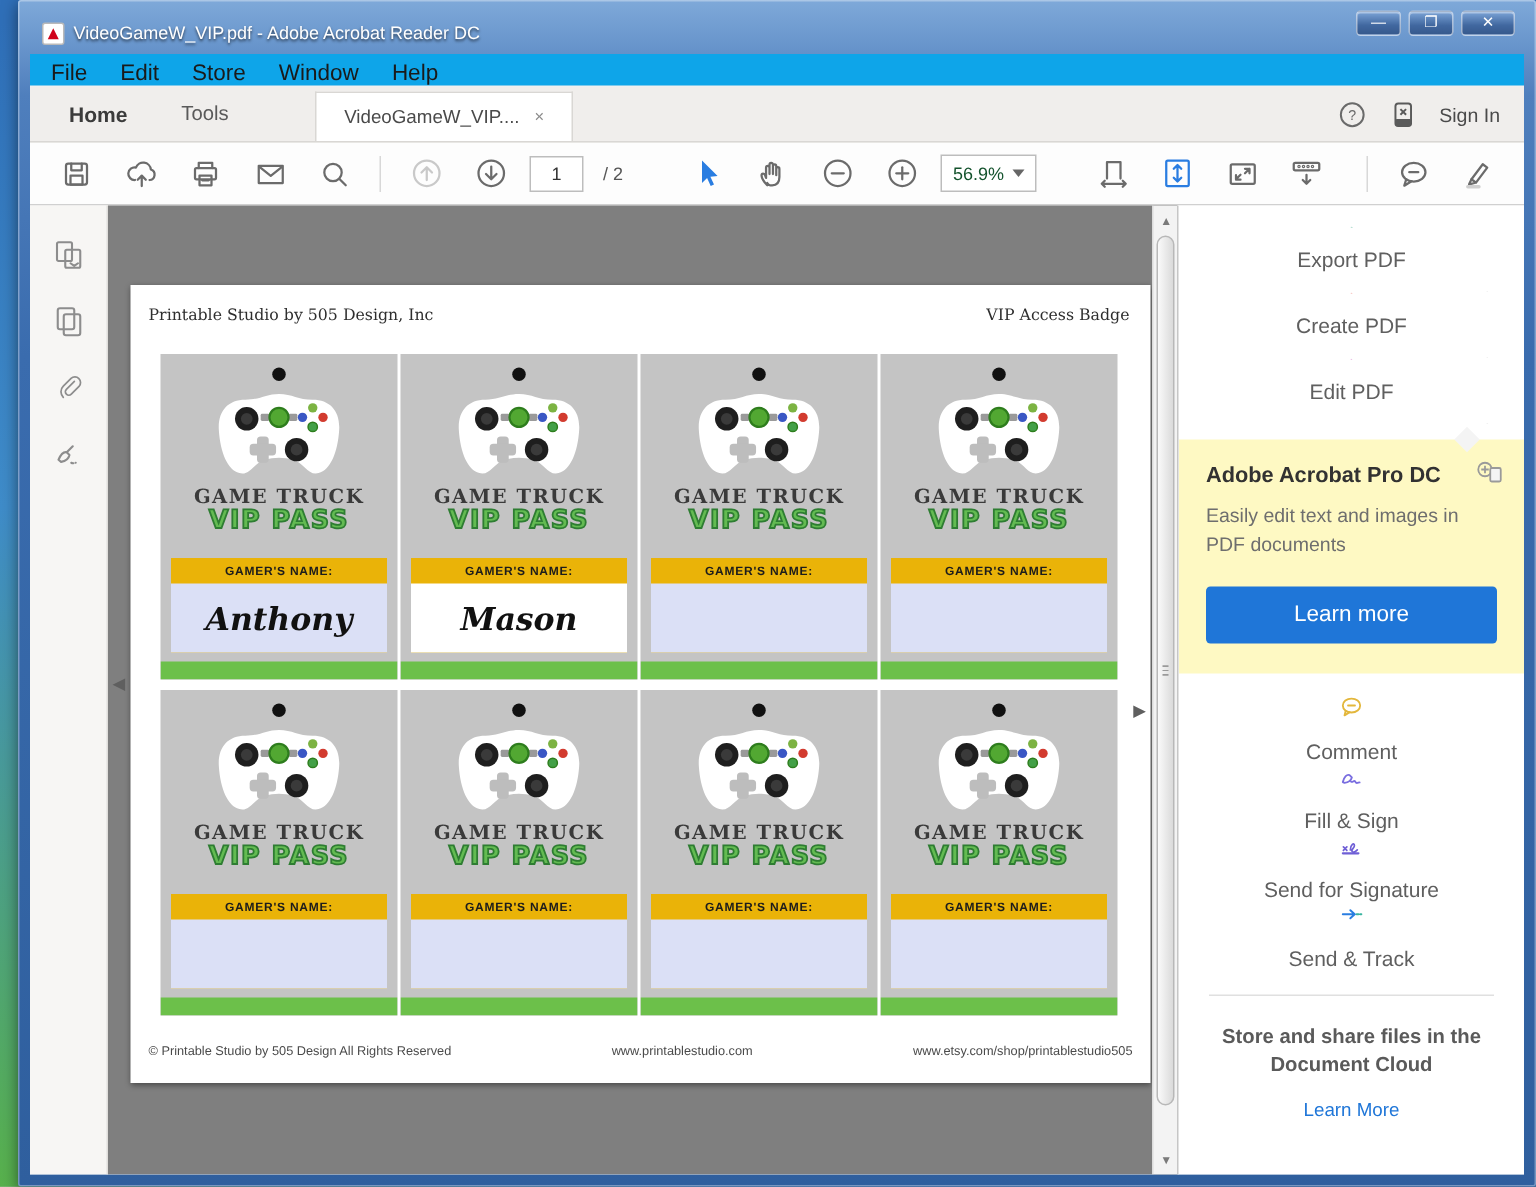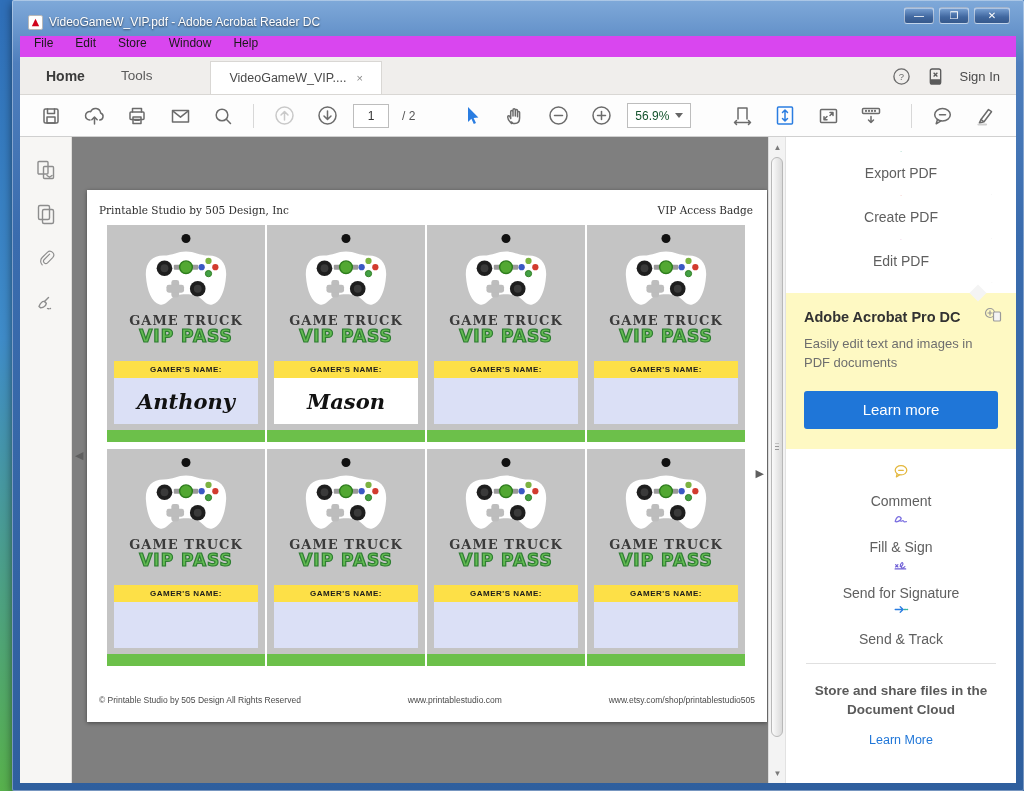--- a/index.html
+++ b/index.html
@@ -16,21 +16,21 @@
   .titlebar { position:absolute; left:0; right:0; top:0; height:36px; display:flex; align-items:center; padding:8px 0 0 16px; }
   .doc-icon { width:15px; height:15px; background:#fff; border:1px solid #b9b9b9; border-radius:2px; margin-right:6px; display:flex; align-items:center; justify-content:center; }
   .title-text { color:#fff; font-size:12px; text-shadow:0 1px 2px rgba(0,0,0,.65); }
   .win-controls { position:absolute; right:14px; top:7px; display:flex; gap:5px; }
   .win-btn { width:30px; height:17px; border:1px solid rgba(255,255,255,.55); border-radius:3px;
     background:linear-gradient(#7ba3d6, #40679f 60%, #36598c); color:#fff; font-size:10px; line-height:15px; text-align:center;
     box-shadow: inset 0 1px 0 rgba(255,255,255,.4); }
   .win-btn.close { width:36px; }
   
   .app { position:absolute; left:8px; right:8px; top:36px; bottom:8px; background:#fff; display:flex; flex-direction:column; overflow:hidden; }
-  .menubar { height:22px; background:#d946ef; display:flex; align-items:flex-start; gap:22px; padding-left:14px; font-size:12px; color:#1a1a1a; border-bottom:1px solid #f0f0f0; }
+  .menubar { height:22px; background:#0ea5e9; display:flex; align-items:flex-end; gap:22px; padding-left:14px; font-size:15px; color:#1a1a1a; border-bottom:1px solid #f0f0f0; }
   .menubar span { cursor:default; }
   .tabbar { height:37px; background:#f0eeec; border-bottom:1px solid #d9d7d4; display:flex; align-items:flex-end; position:relative; }
   .tab { padding:0 18px; font-size:13.5px; color:#5a5a5a; height:37px; display:flex; align-items:center; }
   .tab.home { font-weight:bold; color:#3b3b3b; font-size:14px; padding-left:26px; }
   .tab.doc { background:#fff; border:1px solid #d9d7d4; border-bottom:none; height:33px; margin-left:40px; color:#4a4a4a; font-size:12.5px; gap:10px; }
   .tab-close { color:#8a8a8a; font-size:11px; }
   .tabbar-right { position:absolute; right:16px; top:0; height:37px; display:flex; align-items:center; gap:16px; }
   .signin { font-size:13px; color:#4a4a4a; }
   
   .toolbar { height:42px; background:#fdfdfd; border-bottom:1px solid #d0d0d0; display:flex; align-items:center; padding:0 14px; gap:9px; }
@@ -52,28 +52,28 @@
   .scrollbar { position:absolute; right:0; top:0; bottom:0; width:17px; background:#f3f3f3; border-left:1px solid #dcdcdc; }
   .sb-arrow { position:absolute; left:0; width:17px; height:16px; display:flex; align-items:center; justify-content:center; font-size:8px; color:#7a7a7a; }
   .sb-thumb { position:absolute; left:2px; right:2px; top:20px; bottom:46px; background:linear-gradient(90deg,#fafafa,#dadada); border:1px solid #b8b8b8; border-radius:6px; }
   .sb-grip { position:absolute; left:3px; right:3px; top:50%; height:7px; transform:translateY(-50%);
     background:repeating-linear-gradient(#9a9a9a 0 1px, transparent 1px 3px); }
   .nav-arrow { position:absolute; font-size:11px; color:#5f5f5f; }
   
   .page { position:absolute; left:15px; top:53px; width:680px; height:532px; background:#fff; box-shadow:0 1px 4px rgba(0,0,0,.45); }
   .page-head { position:absolute; left:12px; right:14px; top:14px; display:flex; justify-content:space-between;
     font-family:"DejaVu Serif", serif; font-size:10.5px; color:#2e2e2e; }
-  .badge-grid { position:absolute; left:20px; top:35px; width:638px; display:grid; grid-template-columns:repeat(4,1fr); column-gap:2px; row-gap:7px; }
+  .badge-grid { position:absolute; left:20px; top:46px; width:638px; display:grid; grid-template-columns:repeat(4,1fr); column-gap:2px; row-gap:7px; }
   .badge { position:relative; height:217px; background:#c4c4c4; overflow:hidden; }
   .hole { position:absolute; top:9px; left:50%; transform:translateX(-50%); width:9px; height:9px; border-radius:50%; background:#111; }
   .ctrl { position:absolute; top:22px; left:50%; transform:translateX(-50%); width:88px; height:62px; }
   .b-title { position:absolute; top:88px; width:100%; text-align:center; font-family:"DejaVu Serif", serif; font-weight:bold; font-size:13px; letter-spacing:1px; color:#3a3a3a; }
   .b-sub { position:absolute; top:101px; width:100%; text-align:center; font-family:"DejaVu Sans", sans-serif; font-weight:bold; font-size:17px; letter-spacing:1px;
     color:#63bb52; -webkit-text-stroke:1.2px #2e7d32; }
-  .namebox { position:absolute; left:7px; right:7px; top:136px; height:63px; background:#fde047; }
+  .namebox { position:absolute; left:7px; right:7px; top:136px; height:63px; background:#eab308; }
   .nlabel { text-align:center; font-size:8px; font-weight:bold; letter-spacing:.5px; color:#1c1c1c; padding-top:4px; height:17px; }
   .nfield { position:absolute; left:0; right:0; top:17px; bottom:0; display:flex; align-items:center; justify-content:center; }
   .nfield.highlight { background:#dbe0f6; }
   .nfield.plain { background:#fff; }
   .nval { font-family:"DejaVu Serif", serif; font-style:italic; font-weight:bold; font-size:21px; color:#111; }
   .greenbar { position:absolute; left:0; right:0; bottom:0; height:12px; background:#6cc04a; }
   .page-foot { position:absolute; left:12px; right:12px; top:505px; display:flex; justify-content:space-between; font-size:8.5px; color:#4a4a4a; }
   
   .rpanel { width:231px; background:#fff; border-left:1px solid #e2e2e2; display:flex; flex-direction:column; font-size:14px; color:#5f5f5f; overflow:hidden; }
   .tool-row { display:flex; align-items:center; height:44px; padding:0 18px; gap:13px;flex-direction:column; }

